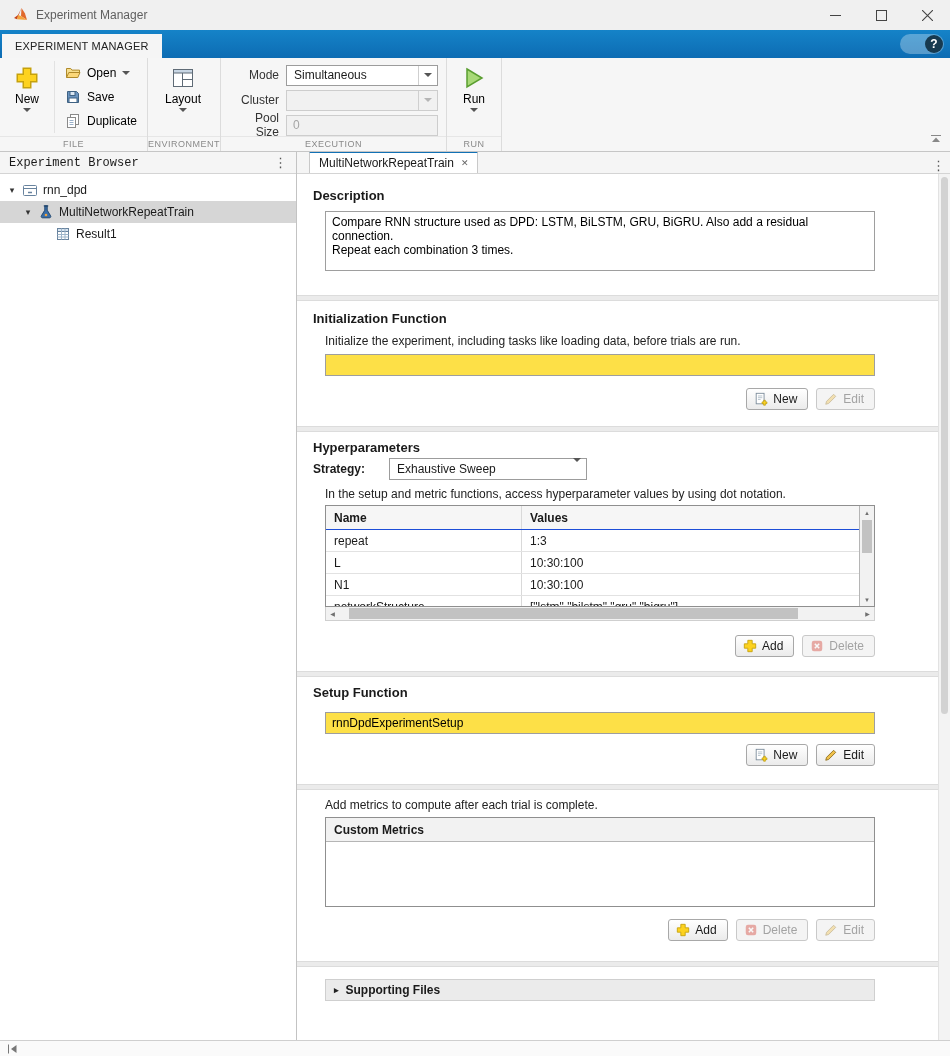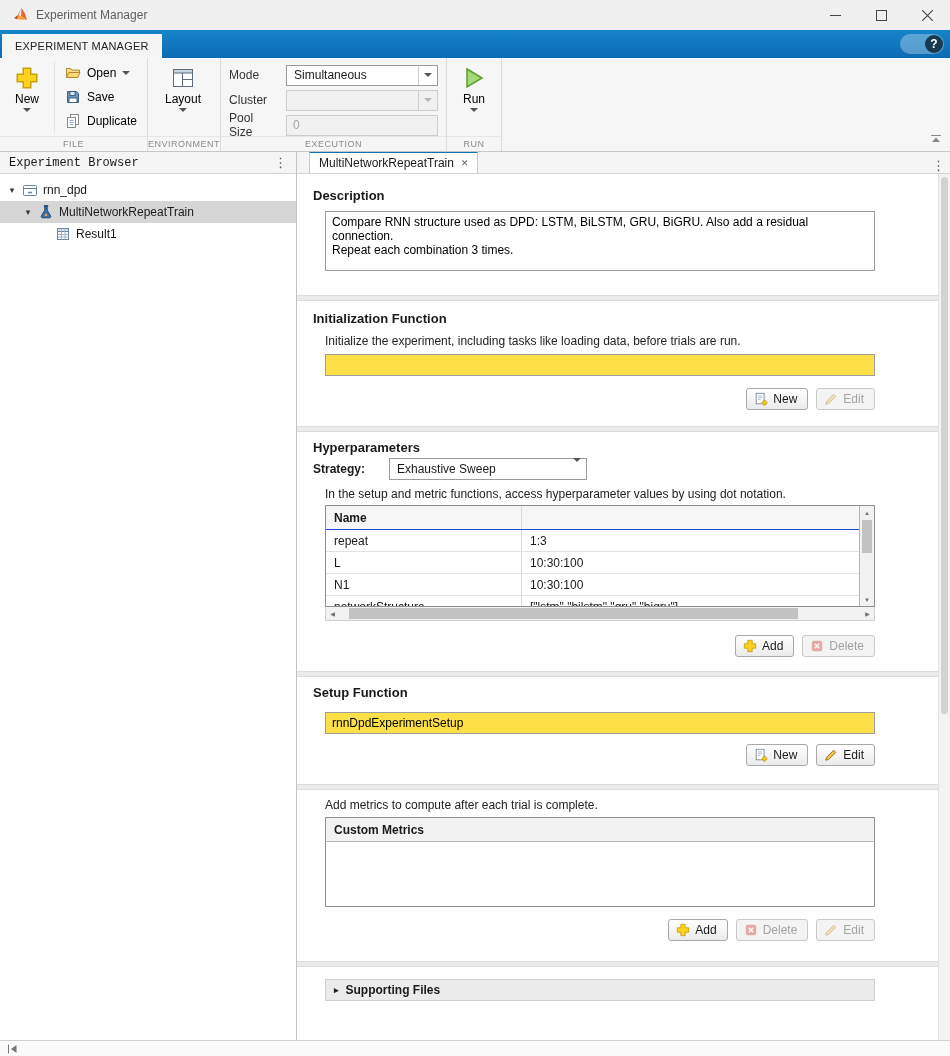--- a/index.html
+++ b/index.html
@@ -25,21 +25,21 @@
 .rgroup { display:flex; flex-direction:column; border-right:1px solid #dcdcdc; }
 .rgroup-body { flex:1; display:flex; align-items:flex-start; padding:3px 4px 0 4px; }
 .rgroup-label { height:15px; font-size:9px; color:#8a8a8a; text-align:center; letter-spacing:.5px; border-top:1px solid #e6e6e6; padding-top:2px; }
 .big-btn { width:46px; display:flex; flex-direction:column; align-items:center; gap:2px; padding:5px 2px 2px; }
 .big-btn .lbl { font-size:12px; }
 .stack { display:flex; flex-direction:column; margin-left:4px; border-left:1px solid #e2e2e2; padding-left:4px; }
 .small-btn { display:flex; align-items:center; gap:6px; height:24px; padding:0 6px; }
 .tri-down { width:0; height:0; border-left:4px solid transparent; border-right:4px solid transparent; border-top:4px solid #555; }
 .exec-rows { display:flex; flex-direction:column; gap:3px; padding:6px 8px 0; }
 .exec-row { display:flex; align-items:center; gap:7px; height:22px; }
-.exec-label { width:50px; color:#333; }
+.exec-label { width:50px; text-align:right; color:#333; }
 .rselect { width:152px; height:21px; border:1px solid #9c9c9c; background:#fff; display:flex; align-items:center; padding:0 5px 0 7px; }
 .rselect .val { flex:1; }
 .rselect .sel-arrow { border-left:1px solid #cfcfcf; padding-left:5px; height:100%; display:flex; align-items:center; }
 .rselect.disabled { background:#f1f1f1; border-color:#cdcdcd; color:#a5a5a5; }
 .rselect.disabled .tri-down { border-top-color:#b5b5b5; }
 .rinput { width:152px; height:21px; border:1px solid #cdcdcd; background:#f1f1f1; color:#a5a5a5; padding:0 6px; font:inherit; }
 .ribbon-collapse { position:absolute; right:8px; bottom:4px; color:#777; }
 
 
 .workspace { display:flex; height:888px; }
@@ -342,20 +342,21 @@
               <span class="val">Exhaustive Sweep</span>
               <span class="sel-arrow"><span class="tri-down"></span></span>
             </div>
           </div>
           <div class="hint">In the setup and metric functions, access hyperparameter values by using dot notation.</div>
 
           <div class="hp-table">
             <div class="hp-grid">
               <div class="hp-head">
                 <div class="hp-col1">Name</div>
+                <div class="hp-col2">Values</div>
               </div>
               <div class="hp-row">
                 <div class="hp-col1">repeat</div>
                 <div class="hp-col2">1:3</div>
               </div>
               <div class="hp-row">
                 <div class="hp-col1">L</div>
                 <div class="hp-col2">10:30:100</div>
               </div>
               <div class="hp-row">

